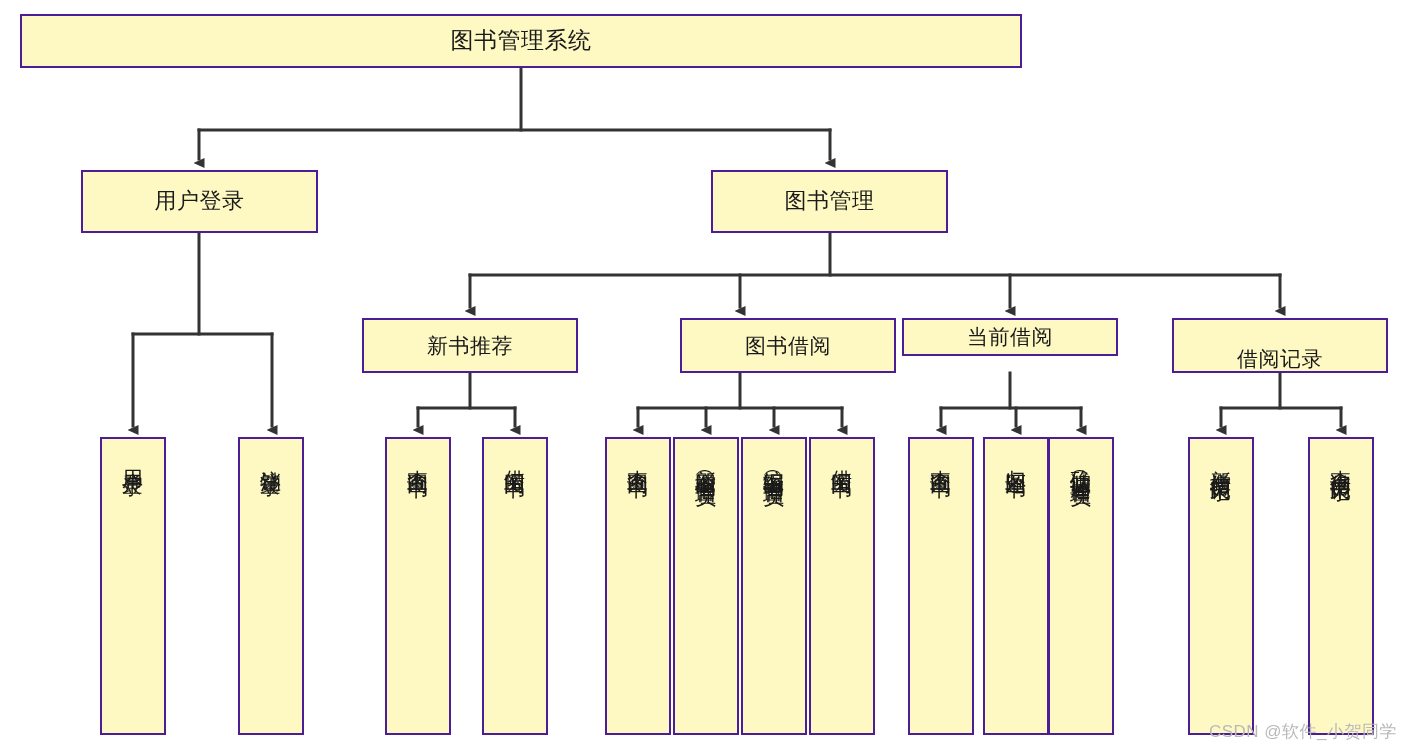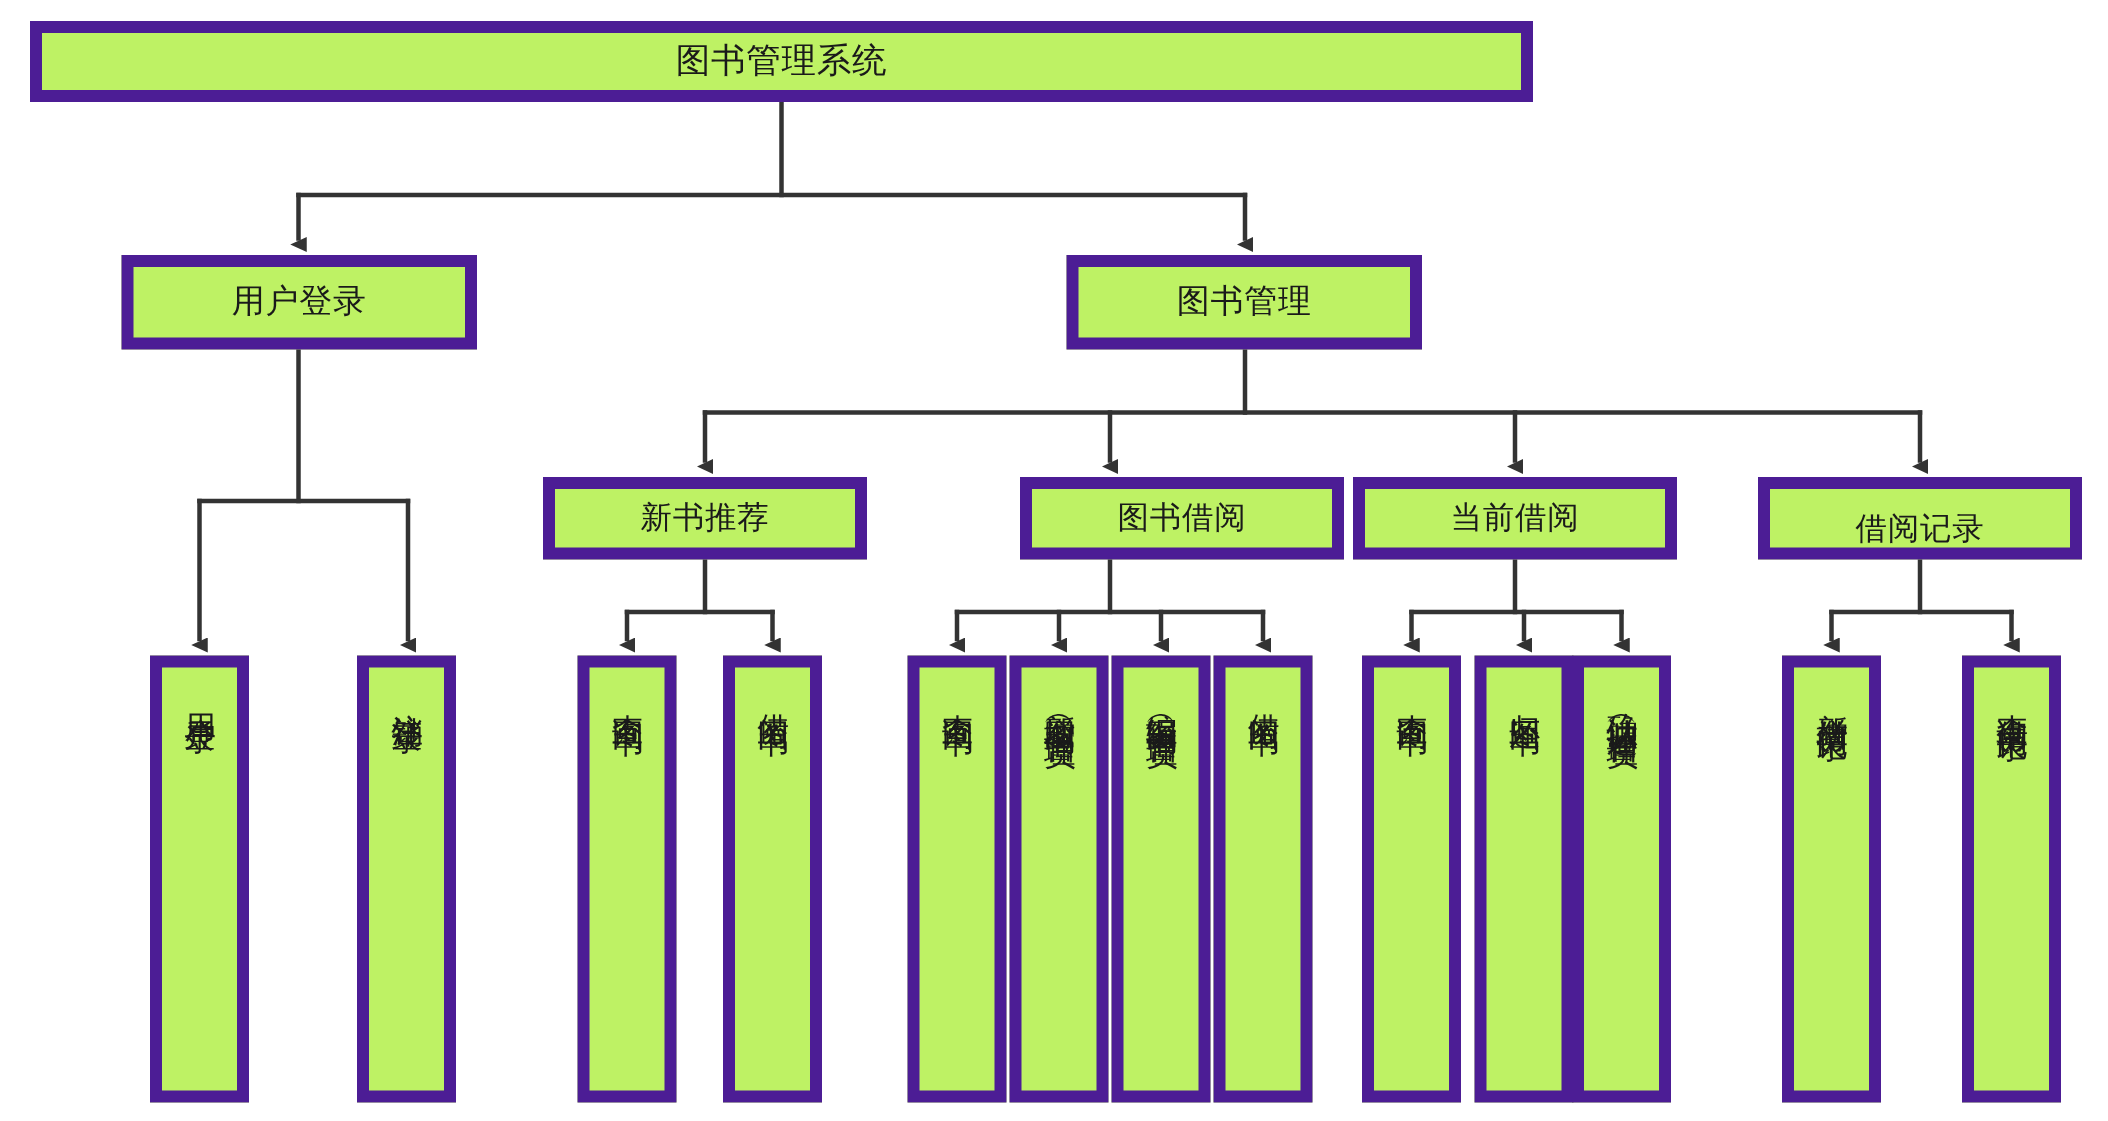--- a/index.html
+++ b/index.html
@@ -22,22 +22,22 @@
     position: absolute;
     left: 0;
     top: 0;
     width: 1405px;
     height: 747px;
     pointer-events: none;
   }
   .node {
     position: absolute;
     box-sizing: border-box;
-    background: #bef264;
-    border: 8px solid #4c1d95;
+    background: #fef9c3;
+    border: 2px solid #4c1d95;
     display: flex;
     align-items: center;
     justify-content: center;
     z-index: 2;
   }
   .node .label {
     color: #1a1a1a;
     letter-spacing: 0.5px;
     white-space: nowrap;
     line-height: 1.12;
@@ -134,21 +134,21 @@
   <div class="node node-branch" style="left: 711px; top: 170px; width: 237px; height: 63px;">
     <span class="label">图书管理</span>
   </div>
 
   <div class="node node-group" style="left: 362px; top: 318px; width: 216px; height: 55px;">
     <span class="label">新书推荐</span>
   </div>
   <div class="node node-group" style="left: 632px; top: 318px; width: 216px; height: 55px; margin-left: 48px;">
     <span class="label">图书借阅</span>
   </div>
-  <div class="node node-group" style="left: 902px; top: 318px; width: 216px; height: 55px;">
+  <div class="node node-group" style="left: 902px; top: 318px; width: 216px; height: 38px;">
     <span class="label">当前借阅</span>
   </div>
   <div class="node node-group" style="left: 1172px; top: 318px; width: 216px; height: 55px; align-items: flex-end;">
     <span class="label">借阅记录</span>
   </div>
 
   <div class="node node-leaf" style="left: 100px; top: 437px; width: 66px; height: 298px;">
     <span class="label">用户登录</span>
   </div>
   <div class="node node-leaf" style="left: 238px; top: 437px; width: 66px; height: 298px;">
@@ -181,14 +181,15 @@
   <div class="node node-leaf" style="left: 1048px; top: 437px; width: 66px; height: 298px;">
     <span class="label">确认归还（管理员）</span>
   </div>
   <div class="node node-leaf" style="left: 1188px; top: 437px; width: 66px; height: 298px;">
     <span class="label">新增借阅记录</span>
   </div>
   <div class="node node-leaf" style="left: 1308px; top: 437px; width: 66px; height: 298px;">
     <span class="label">查询借阅记录</span>
   </div>
 
+  <div id="watermark">CSDN @软件_小贺同学</div>
 
 </div>
 
 </body></html>

